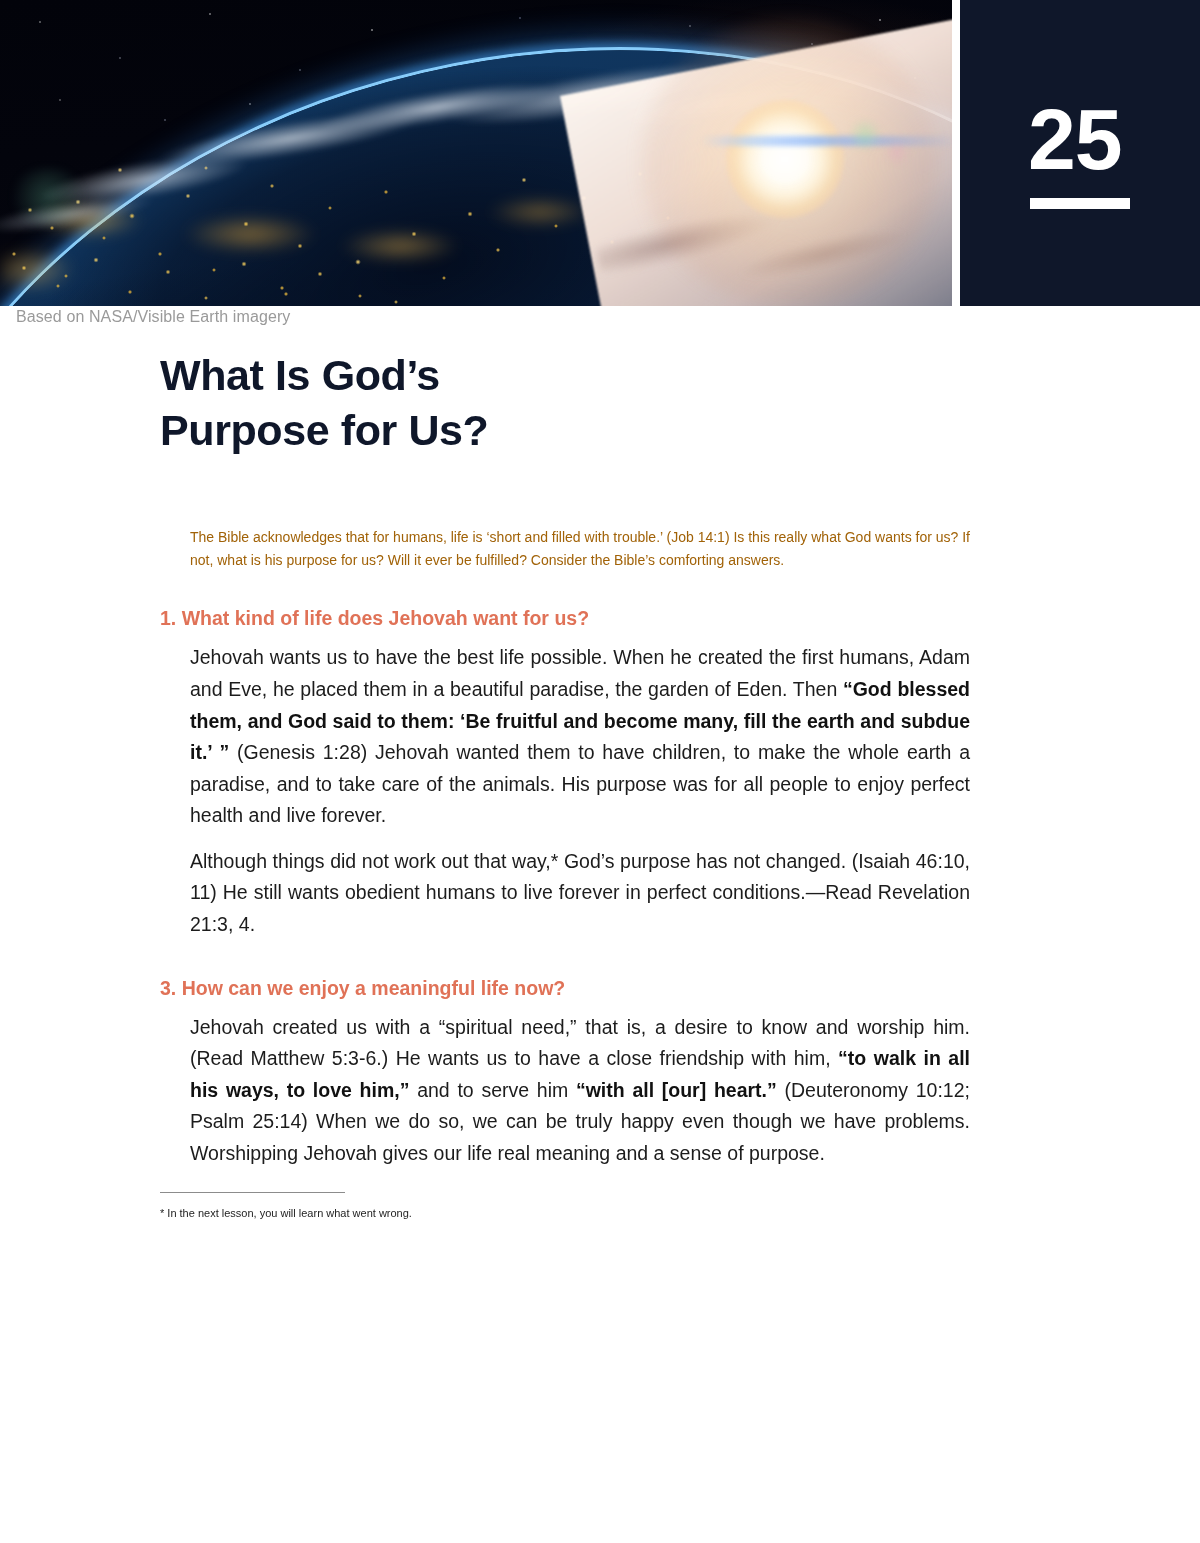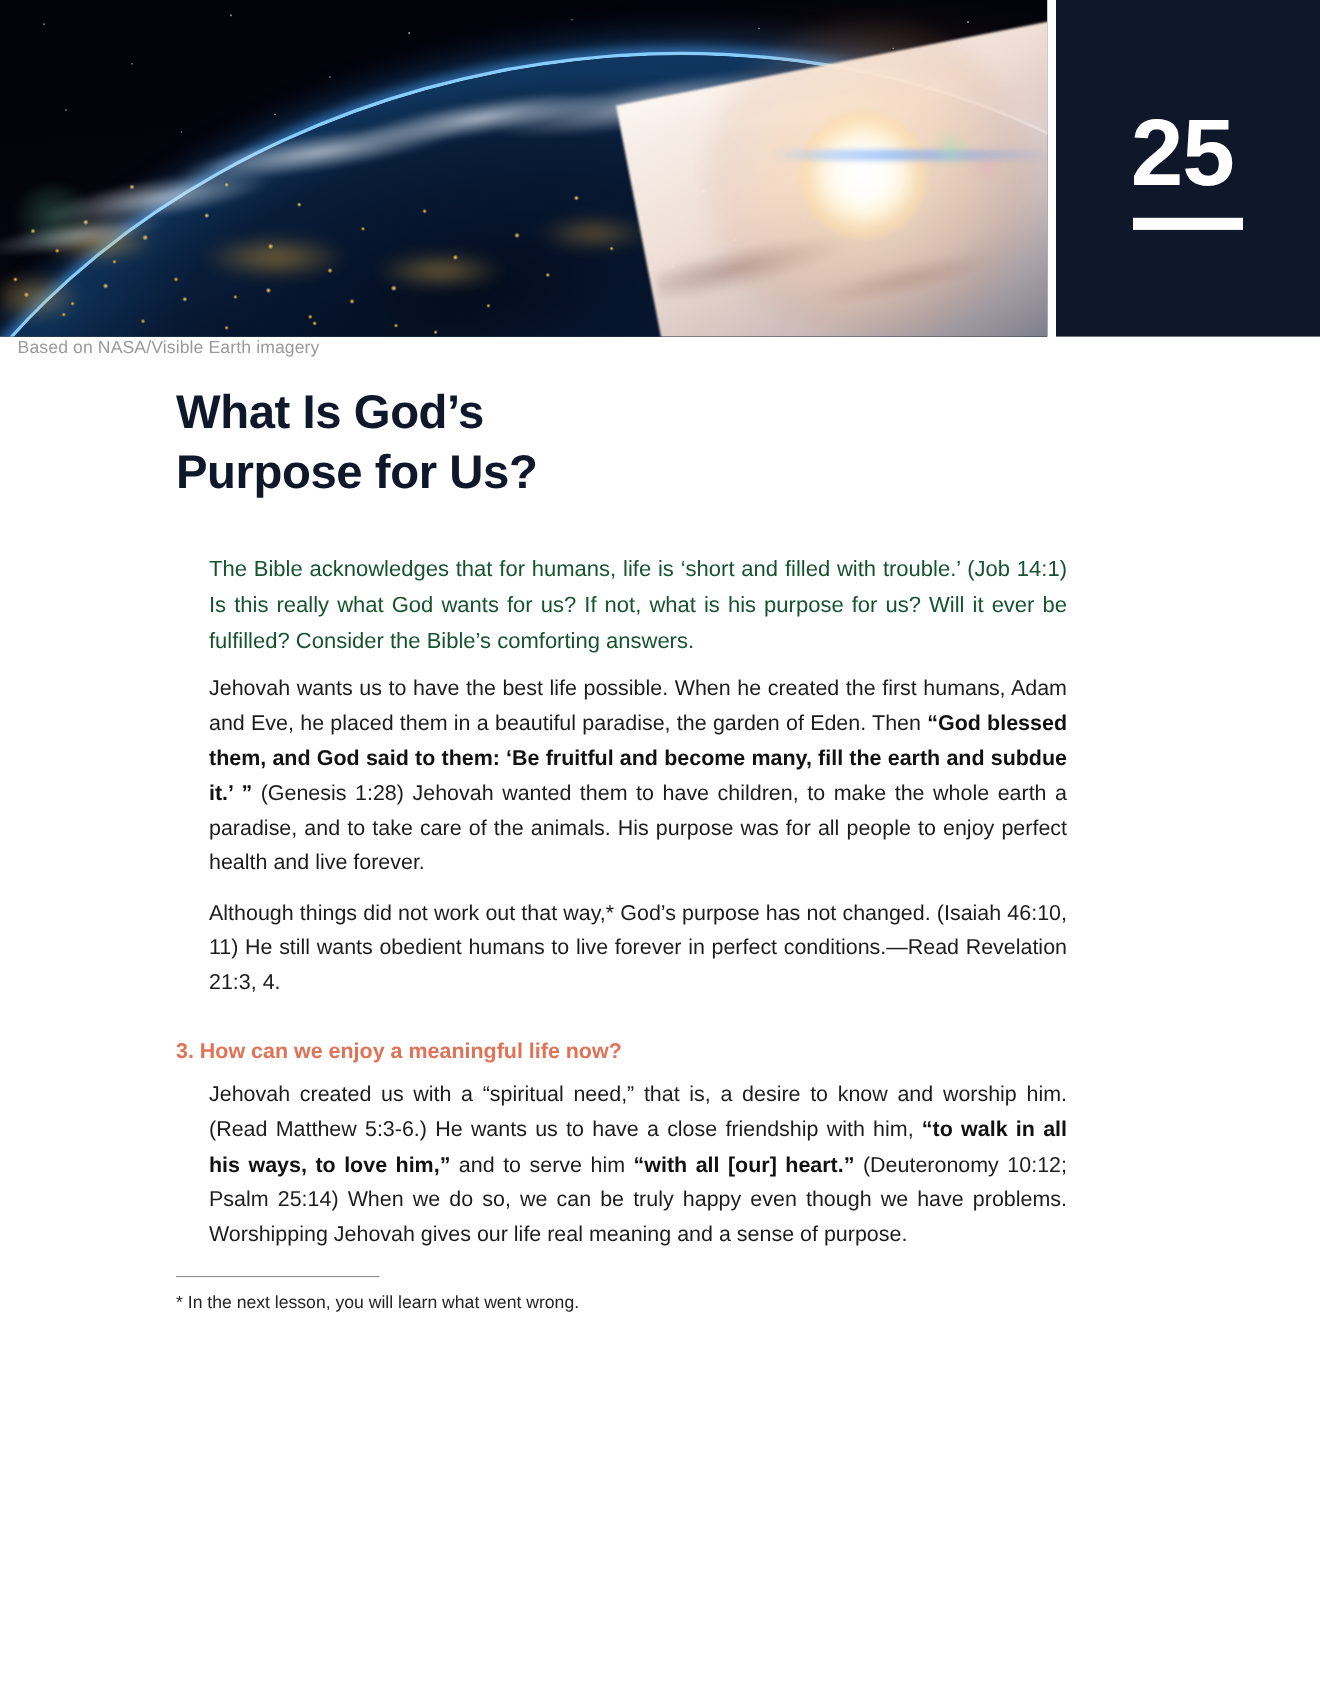--- a/index.html
+++ b/index.html
@@ -349,25 +349,25 @@
     color: #0f172a;
     width: 640px;
   }
 
   .body-block {
     margin-left: 190px;
     width: 780px;
   }
 
   .intro {
-    margin: 44px 0 0 0;
-    font-size: 20px;
+    margin: 68px 0 0 0;
+    font-size: 14px;
     line-height: 1.62;
     text-align: justify;
-    color: #14532d;
+    color: #a16207;
   }
 
   .q-heading {
     margin: 36px 0 0 160px;
     width: 810px;
     font-size: 19.5px;
     font-weight: bold;
     color: #e07257;
   }
 
@@ -385,21 +385,21 @@
 
   .footnote-rule {
     margin: 22px 0 0 160px;
     width: 185px;
     height: 1px;
     background: #8c8c8c;
   }
   .footnote {
     margin: 12px 0 16px 160px;
     width: 780px;
-    font-size: 16px;
+    font-size: 11px;
     line-height: 1.5;
     color: #232323;
   }
 </style>
 </head>
 <body>
 
 <div class="hero">
 
   <div class="hero-photo">
@@ -433,20 +433,21 @@
 
   <h1 class="page-title">
     <span>What Is God’s</span><br>
     <span>Purpose for Us?</span>
   </h1>
 
   <div class="body-block">
     <p class="intro">The Bible acknowledges that for humans, life is ‘short and filled with trouble.’ (Job 14:1) Is this really what God wants for us? If not, what is his purpose for us? Will it ever be fulfilled? Consider the Bible’s comforting answers.</p>
   </div>
 
+  <div class="q-heading">1. What kind of life does Jehovah want for us?</div>
   <p class="q-body"><span>Jehovah wants us to have the best life possible. When he created the first humans, Adam and Eve, he placed them in a beautiful paradise, the garden of Eden. Then </span><b>“God blessed them, and God said to them: ‘Be fruitful and become many, fill the earth and subdue it.’ ”</b><span> (Genesis 1:28) Jehovah wanted them to have children, to make the whole earth a paradise, and to take care of the animals. His purpose was for all people to enjoy perfect health and live forever.</span></p>
   <p class="q-body"><span>Although things did not work out that way,* God’s purpose has not changed. (Isaiah 46:10, 11) He still wants obedient humans to live forever in perfect conditions.—Read Revelation 21:3, 4.</span></p>
 
   <div class="q-heading">3. How can we enjoy a meaningful life now?</div>
   <p class="q-body"><span>Jehovah created us with a “spiritual need,” that is, a desire to know and worship him. (Read Matthew 5:3-6.) He wants us to have a close friendship with him, </span><b>“to walk in all his ways, to love him,”</b><span> and to serve him </span><b>“with all [our] heart.”</b><span> (Deuteronomy 10:12; Psalm 25:14) When we do so, we can be truly happy even though we have problems. Worshipping Jehovah gives our life real meaning and a sense of purpose.</span></p>
 
   <div class="footnote-rule"></div>
   <p class="footnote">* In the next lesson, you will learn what went wrong.</p>
 </div>
 

